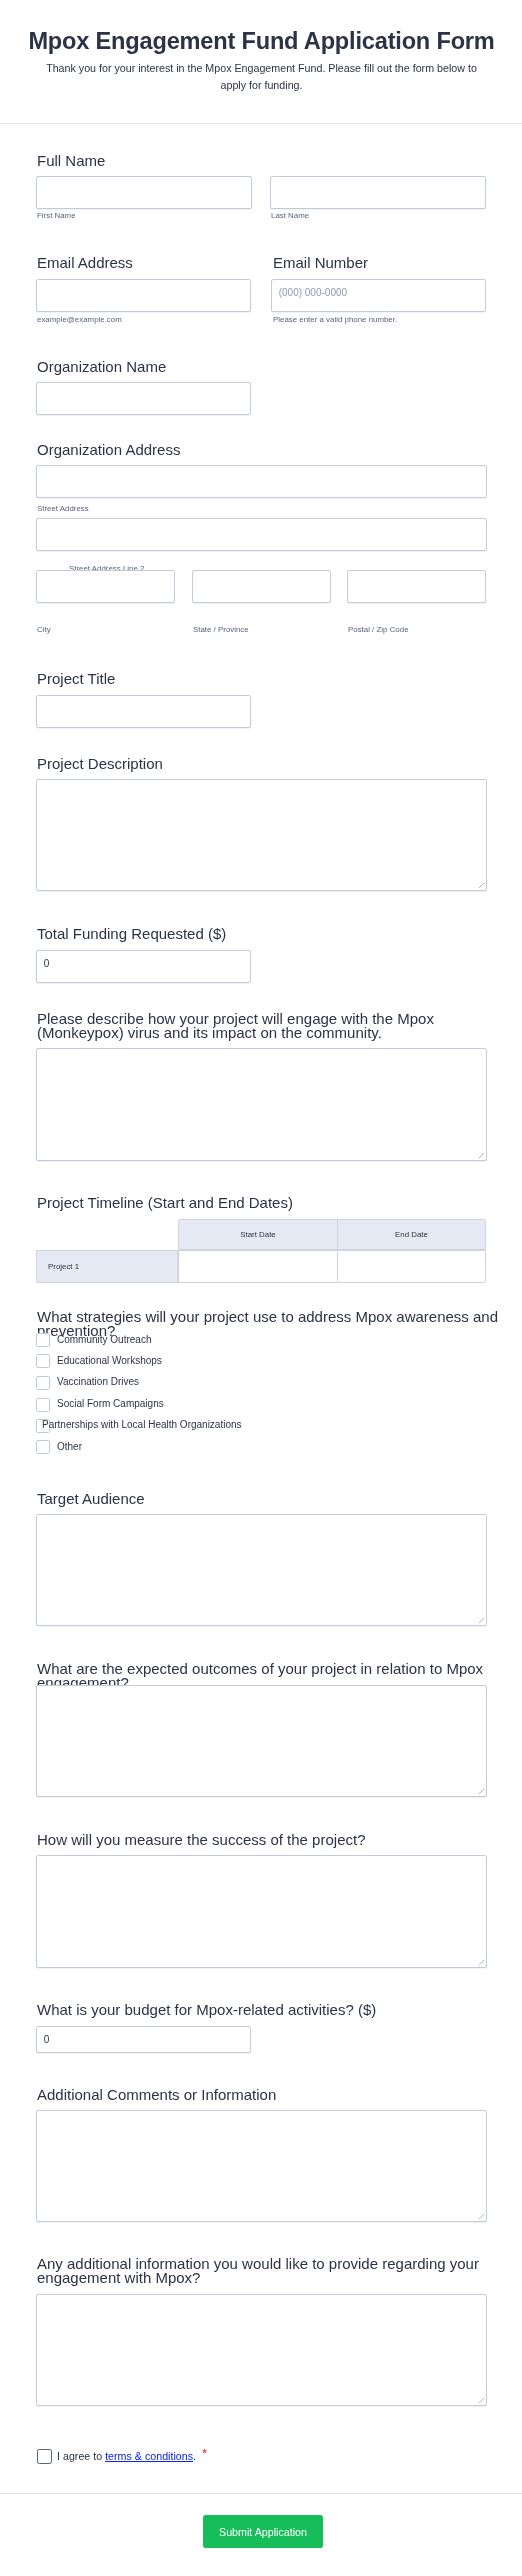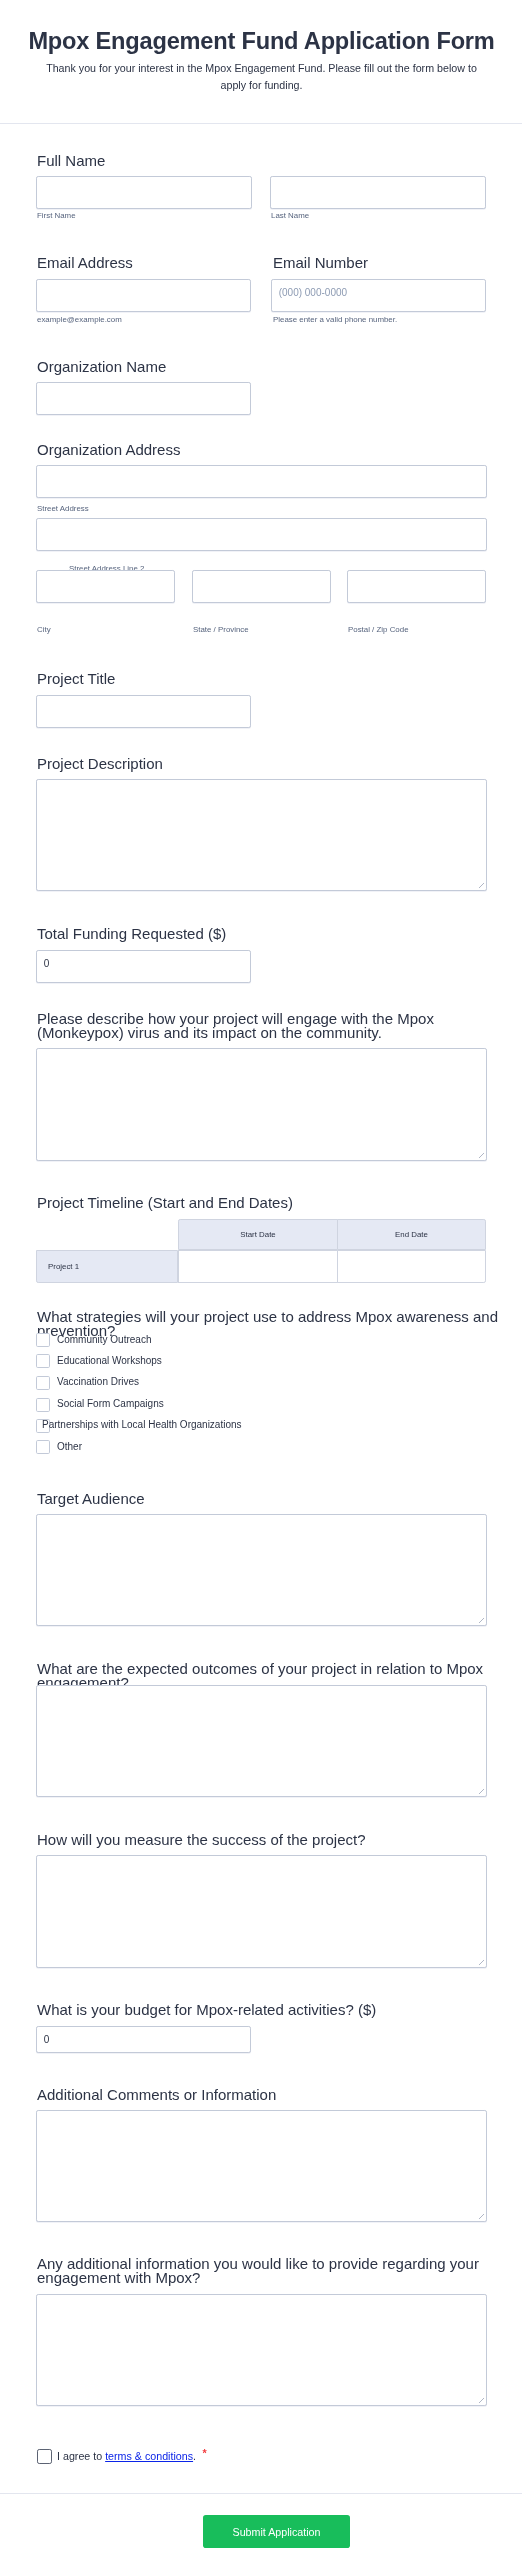--- a/index.html
+++ b/index.html
@@ -55,21 +55,21 @@
   .rowhead {
     position: absolute; left: 0; top: 31px; width: 142px; height: 33px; background: #e5e9f4;
     border: 0.6px solid #cfd4e0; border-radius: 0 0 0 2.2px;
     font-size: 7.9px; color: #2c3345; display: flex; align-items: center; padding-left: 11px;
   }
   .terms-cb { width: 14.6px; height: 14.6px; border: 0.8px solid #5c6373; border-radius: 2.2px; background: #fff; }
   .terms { font-size: 10.7px; color: #2c3345; }
   .terms a { color: #1a0dab; text-decoration: underline; color: #0b24e8; }
   .req { color: #f23a3c; font-weight: bold; }
   .submit {
-    left: 203px; top: 2515px; width: 147px; height: 33px;
+    left: 203px; top: 2515px; width: 120px; height: 33px;
     background: #18bd5b; border-radius: 2.8px; color: #fff; font-size: 10.7px;
     display: flex; align-items: center; justify-content: center; border: none;
   }
 </style>
 </head>
 <body>
 
 <div class="abs title">Mpox Engagement Fund Application Form</div>
 <div class="abs subtitle">Thank you for your interest in the Mpox Engagement Fund. Please fill out the form below to apply for funding.</div>
 <div class="abs hr" style="top:123px;"></div>

